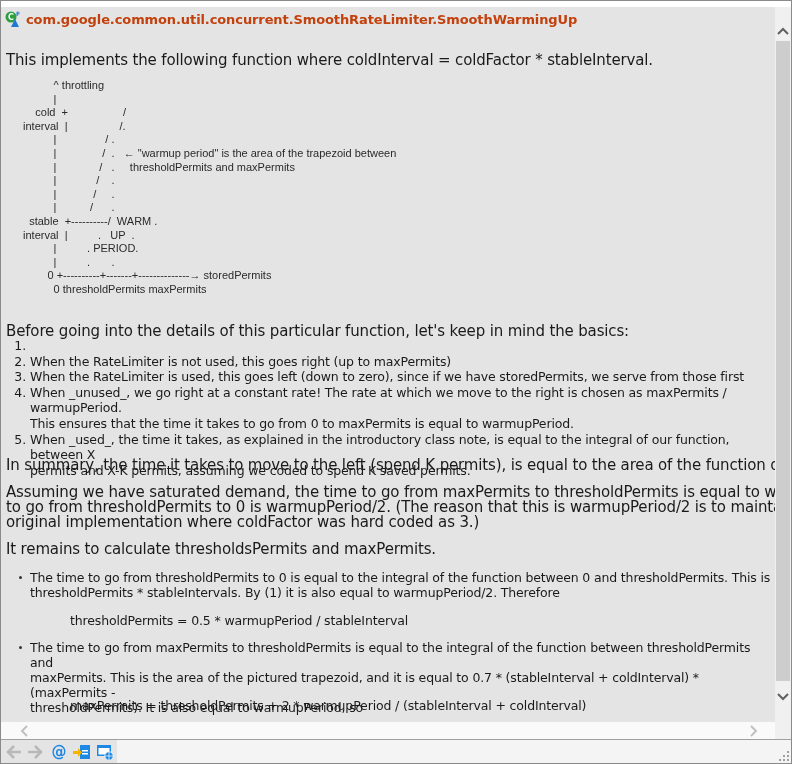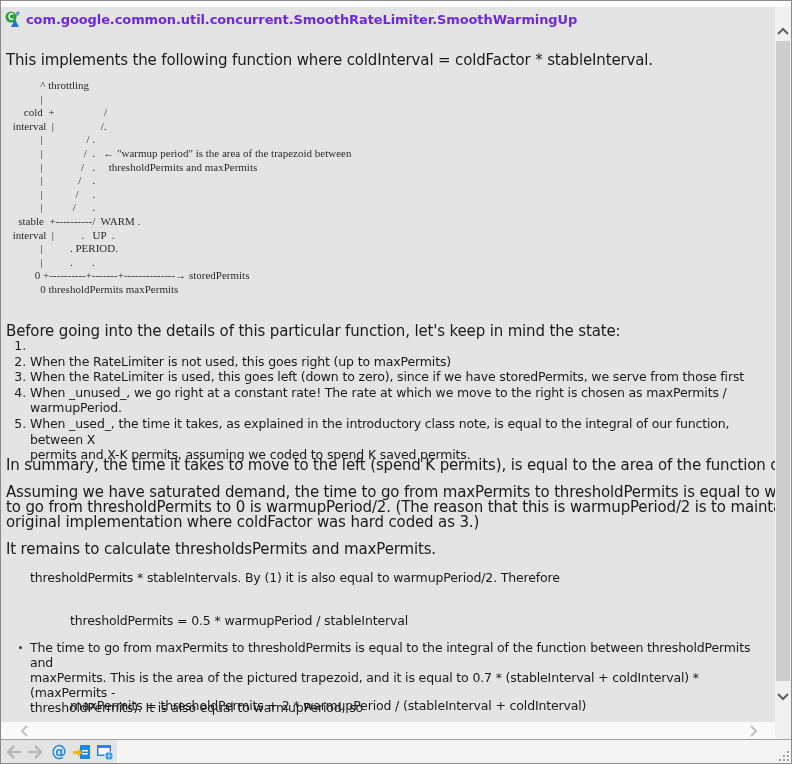--- a/index.html
+++ b/index.html
@@ -15,25 +15,25 @@
   .top-strip { position: absolute; left: 0; top: 0; width: 790px; height: 6px; background: #ffffff; }
   .content {
     position: absolute; left: 0; top: 6px; width: 774px; height: 715px;
     background: #e4e4e4; overflow: hidden; color: #1a1a1a;
   }
   .title-row {
     position: absolute; left: 4px; top: 2px; height: 20px;
     display: flex; align-items: center;
   }
   .title-icon { width: 16px; height: 18px; position: relative; margin-right: 5px; }
-  .title-text { font-weight: bold; font-size: 13px; color: #6d28d9; letter-spacing: -0.1px; }
+  .title-text { font-weight: bold; font-size: 13px; color: #c2410c; letter-spacing: -0.1px; }
   .p { position: absolute; left: 5px; font-size: 15px; line-height: 15px; white-space: nowrap; letter-spacing: -0.15px; }
   .diagram {
-    position: absolute; left: 9px; top: 72px; margin: 0;
-    font-family: Liberation Serif, serif; font-size: 11px; line-height: 13.6px;
+    position: absolute; left: 19px; top: 72px; margin: 0;
+    font-family: Liberation Sans, sans-serif; font-size: 11px; line-height: 13.6px;
     color: #2a2a2a; white-space: pre;
   }
   .ol { position: absolute; left: 5px; top: 331px; font-size: 12.5px; line-height: 15.6px; letter-spacing: -0.15px; }
   .ol-item { display: flex; }
   .ol-num { width: 24px; text-align: right; padding-right: 4px; box-sizing: border-box; flex: none; }
   .ul { position: absolute; left: 5px; font-size: 12.5px; line-height: 15px; letter-spacing: -0.15px; }
   .ul-item { display: flex; }
   .bullet { width: 24px; flex: none; position: relative; }
   .bullet::before { content: ""; position: absolute; left: 13px; top: 6px; width: 3px; height: 3px; background: #333; border-radius: 50%; }
   .formula { position: absolute; left: 69px; font-size: 12.5px; line-height: 15px; white-space: nowrap; letter-spacing: -0.15px; }
@@ -82,57 +82,65 @@
 <span>           |             /    .</span>
 <span>           |            /     .</span>
 <span>           |           /      .</span>
 <span>   stable  +----------/  WARM .</span>
 <span> interval  |          .   UP  .</span>
 <span>           |          . PERIOD.</span>
 <span>           |          .       .</span>
 <span>         0 +----------+-------+--------------→ storedPermits</span>
 <span>           0 thresholdPermits maxPermits</span></pre>
 
-    <div class="p" style="top:317px;">Before going into the details of this particular function, let's keep in mind the state:</div>
+    <div class="p" style="top:317px;">Before going into the details of this particular function, let's keep in mind the basics:</div>
 
     <div class="ol">
       <div class="ol-item">
         <span class="ol-num">1.</span>
       </div>
       <div class="ol-item">
         <span class="ol-num">2.</span>
         <span>When the RateLimiter is not used, this goes right (up to maxPermits)</span>
       </div>
       <div class="ol-item">
         <span class="ol-num">3.</span>
         <span>When the RateLimiter is used, this goes left (down to zero), since if we have storedPermits, we serve from those first</span>
       </div>
       <div class="ol-item">
         <span class="ol-num">4.</span>
         <span>When _unused_, we go right at a constant rate! The rate at which we move to the right is chosen as maxPermits / warmupPeriod.</span>
+      </div>
+      <div class="ol-item">
+        <span class="ol-num"></span>
+        <span>This ensures that the time it takes to go from 0 to maxPermits is equal to warmupPeriod.</span>
       </div>
       <div class="ol-item">
         <span class="ol-num">5.</span>
         <span>When _used_, the time it takes, as explained in the introductory class note, is equal to the integral of our function, between X</span>
       </div>
       <div class="ol-item">
         <span class="ol-num"></span>
         <span>permits and X-K permits, assuming we coded to spend K saved permits.</span>
       </div>
     </div>
 
     <div class="p" style="top:451px;">In summary, the time it takes to move to the left (spend K permits), is equal to the area of the function of width == K.</div>
 
     <div class="p" style="top:478px;">Assuming we have saturated demand, the time to go from maxPermits to thresholdPermits is equal to warmupPeriod. And the time</div>
     <div class="p" style="top:493px;">to go from thresholdPermits to 0 is warmupPeriod/2. (The reason that this is warmupPeriod/2 is to maintain the behavior of the</div>
     <div class="p" style="top:508px;">original implementation where coldFactor was hard coded as 3.)</div>
 
     <div class="p" style="top:535px;">It remains to calculate thresholdsPermits and maxPermits.</div>
 
     <div class="ul" style="top:563px;">
+      <div class="ul-item">
+        <span class="bullet"></span>
+        <span>The time to go from thresholdPermits to 0 is equal to the integral of the function between 0 and thresholdPermits. This is</span>
+      </div>
       <div class="ul-item">
         <span class="bullet" style="visibility:hidden"></span>
         <span>thresholdPermits * stableIntervals. By (1) it is also equal to warmupPeriod/2. Therefore</span>
       </div>
     </div>
     <div class="formula" style="top:606px;">thresholdPermits = 0.5 * warmupPeriod / stableInterval</div>
 
     <div class="ul" style="top:633px;">
       <div class="ul-item">
         <span class="bullet"></span>

